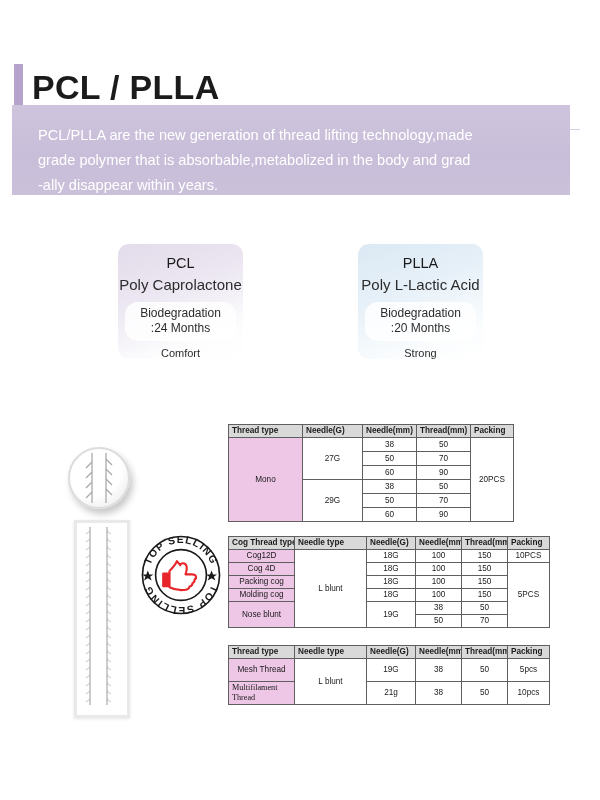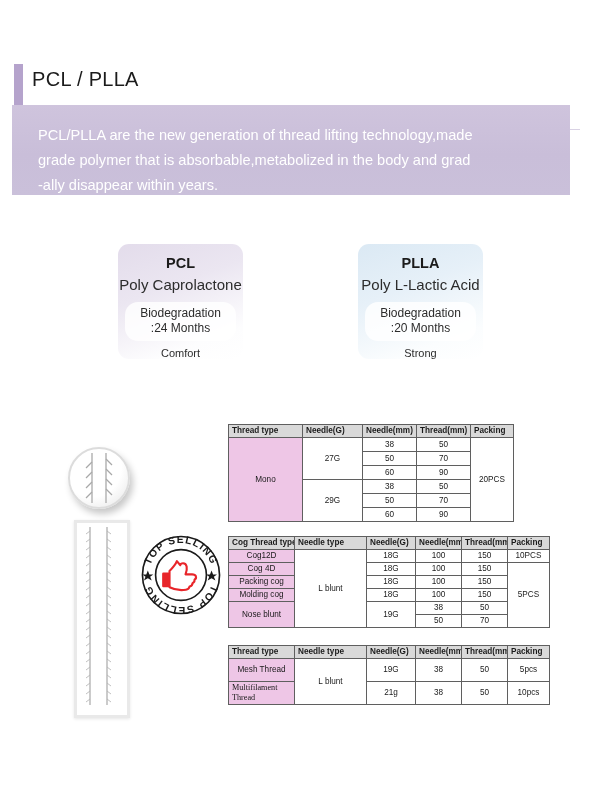--- a/index.html
+++ b/index.html
@@ -30,22 +30,22 @@
     left: 14px;
     top: 36px;
     width: 9px;
     height: 46px;
     background: #b5a3cc;
   }
   #page-title {
     position: absolute;
     left: 32px;
     top: 40px;
-    font-size: 20px;
-    font-weight: normal;
+    font-size: 34px;
+    font-weight: bold;
     letter-spacing: 0.3px;
     color: #1b1b1b;
     white-space: nowrap;
   }
   #title-rule {
     position: absolute;
     left: 20px;
     top: 101px;
     width: 560px;
     height: 1px;
@@ -86,21 +86,21 @@
     background: linear-gradient(160deg, #e3dceb 0%, #ebe6f1 38%, #fdfdfe 80%, #ffffff 100%);
   }
   #card-plla {
     left: 358px;
     top: 244px;
     background: linear-gradient(160deg, #dbe9f4 0%, #e6f0f8 38%, #fbfdfe 80%, #ffffff 100%);
   }
   .mat-abbr {
     margin-top: 11px;
     font-size: 14.5px;
-    font-weight: bold;
+    font-weight: normal;
     color: #1b1b1b;
   }
   .mat-full {
     margin-top: 5px;
     font-size: 15px;
     color: #2c2c2c;
   }
   .mat-pill {
     margin: 9px 7px 0 7px;
     padding: 4px 0 5px 0;

